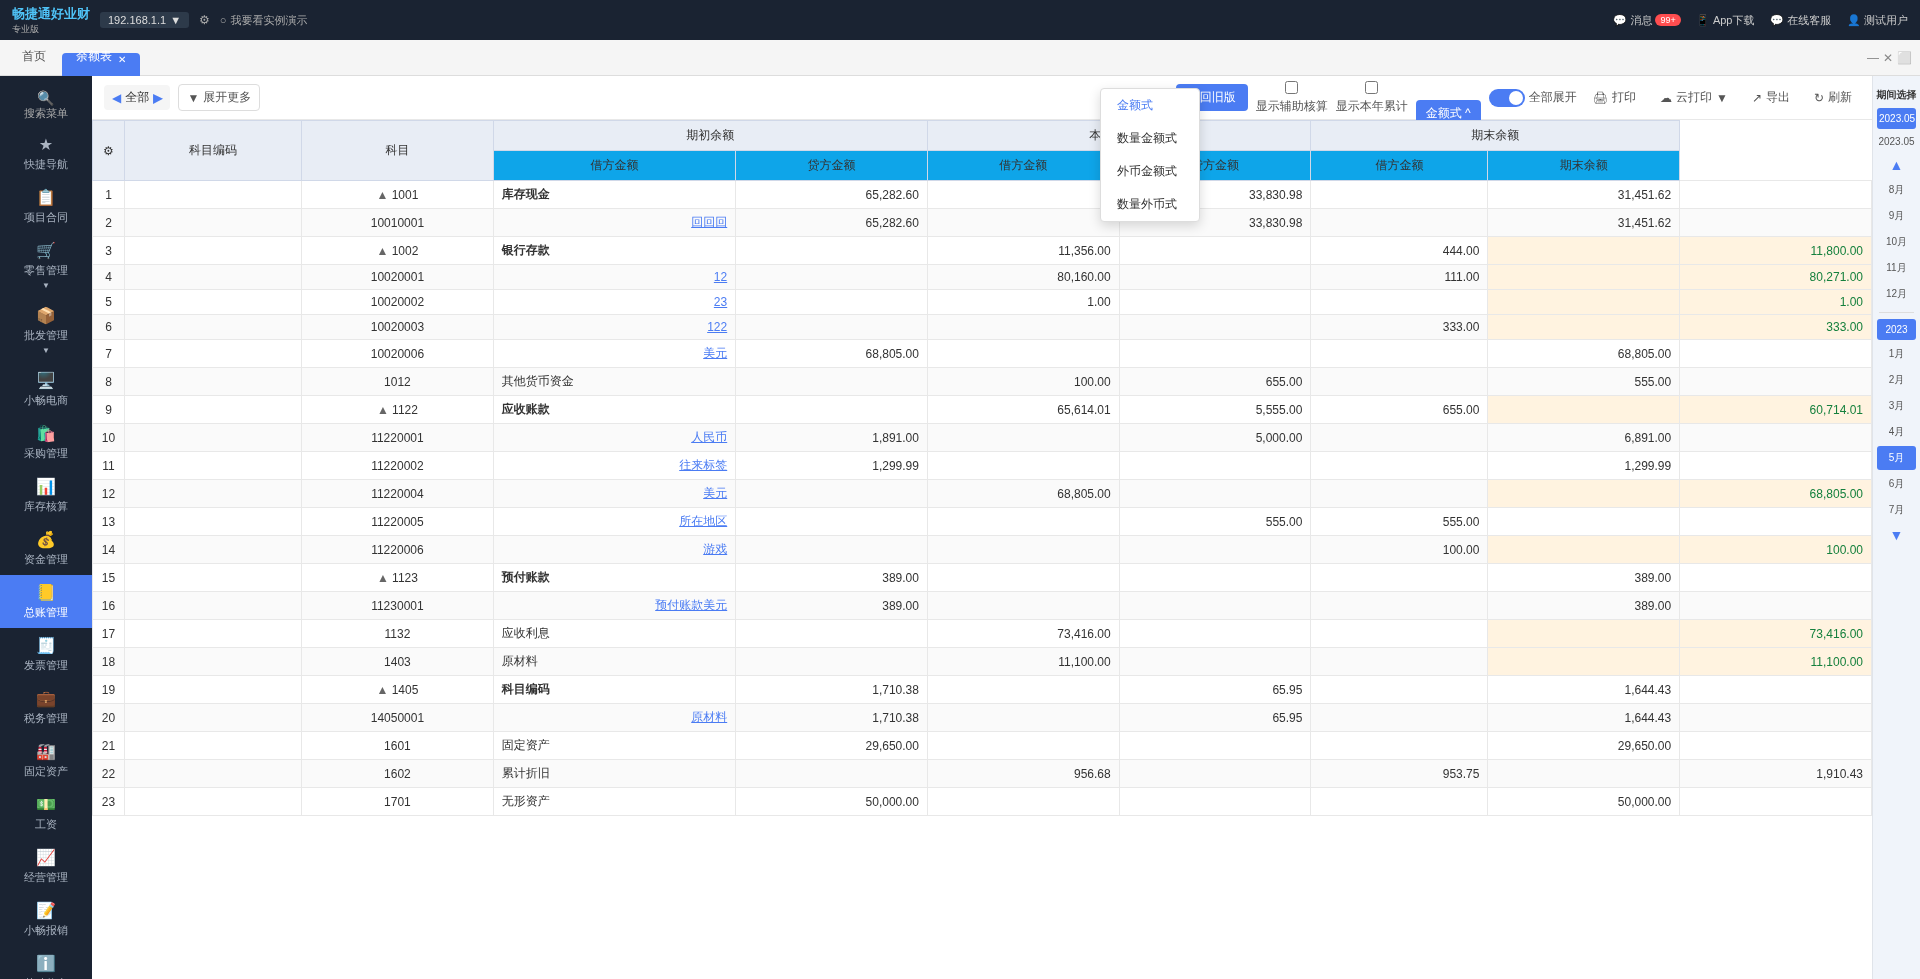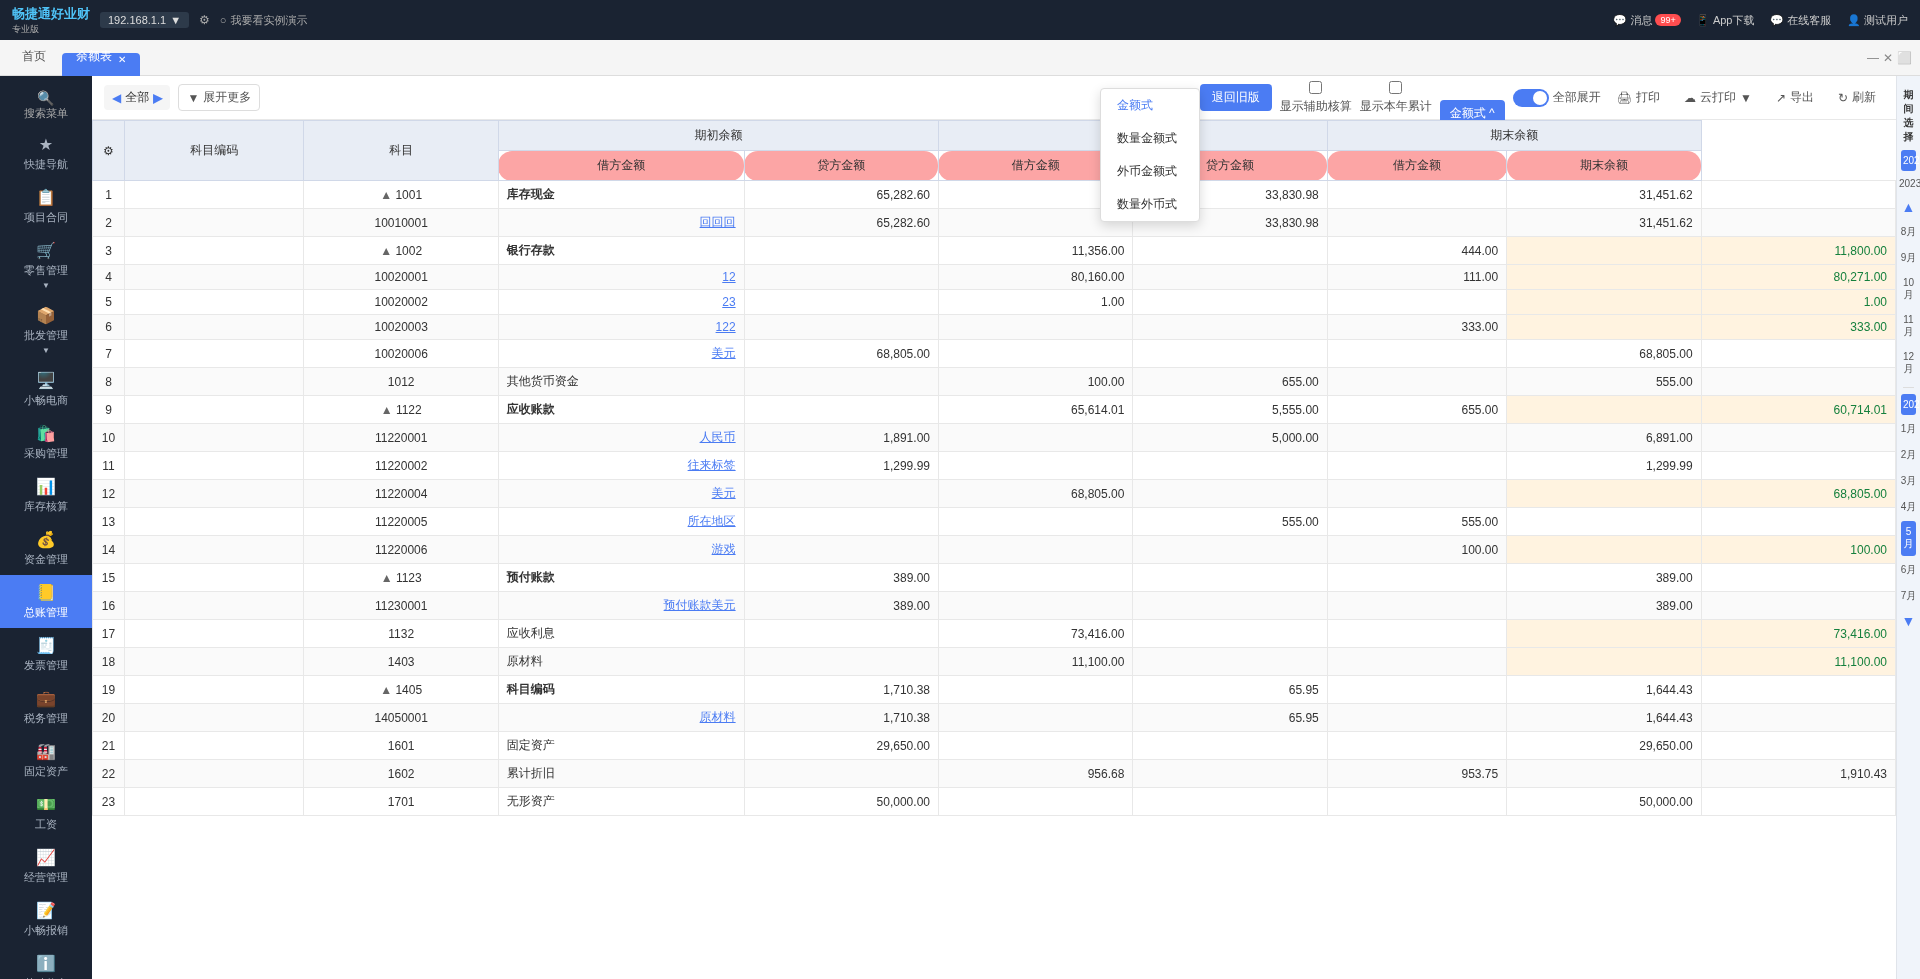--- a/index.html
+++ b/index.html
@@ -131,21 +131,21 @@
       border: 1px solid #d0d8e8;
       padding: 6px 8px;
       font-size: 12px;
       color: #333;
       font-weight: 500;
       text-align: center;
       position: sticky;
       top: 0;
       z-index: 2;
     }
-    thead tr.sub-header th { background: #fca5a5; border-radius: 14px; }
+    thead tr.sub-header th { background: #0ea5e9; }
     tbody tr td {
       border: 1px solid #e8e8e8;
       padding: 5px 8px;
       font-size: 12px;
       color: #333;
       white-space: nowrap;
     }
     tbody tr:nth-child(even) td { background: #fafafa; }
     .td-num { text-align: right; }
     .td-center { text-align: center; }
@@ -170,21 +170,21 @@
     .dropdown-item {
       padding: 8px 16px;
       cursor: pointer;
       font-size: 12px;
       color: #333;
     }
     .dropdown-item.active { color: #4b7cf3; font-weight: 500; }
 
     
     .right-panel {
-      width: 24px;
+      width: 48px;
       background: #f0f4fa;
       border-left: 1px solid #e0e4ea;
       display: flex;
       flex-direction: column;
       padding: 8px 0;
       gap: 2px;
       font-size: 10px;
       color: #555;
     }
     .right-panel-header {

